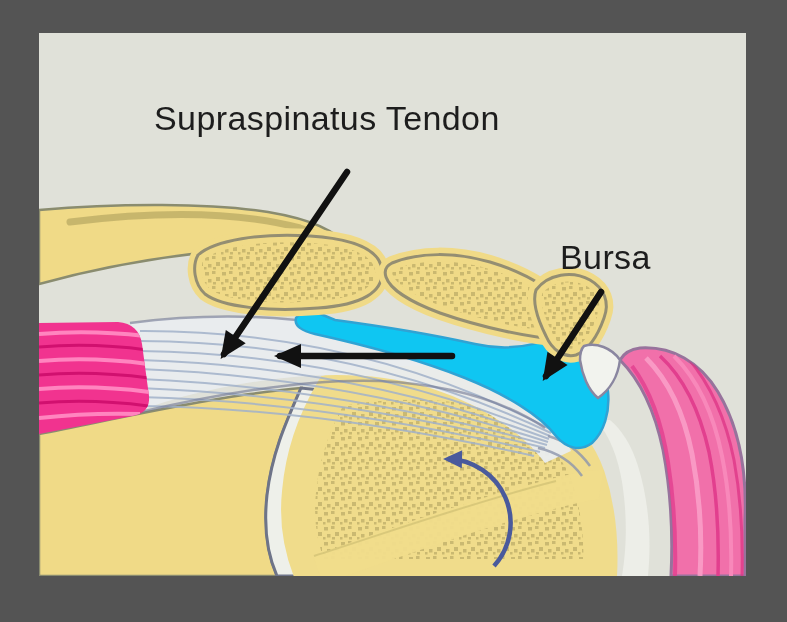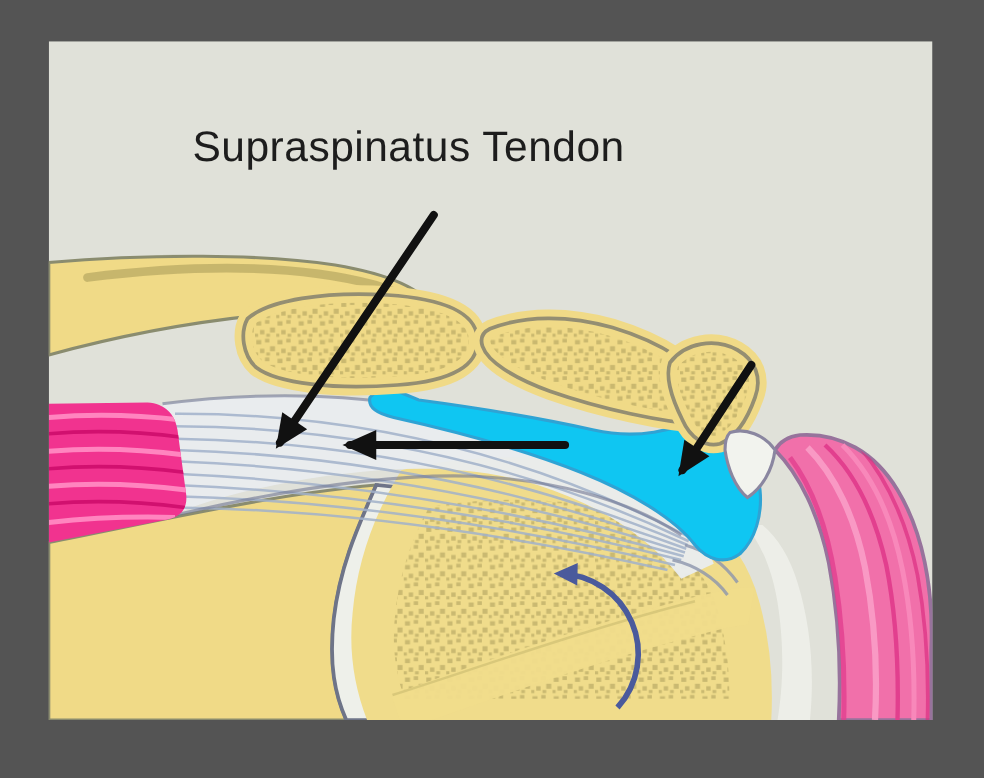--- a/index.html
+++ b/index.html
@@ -170,15 +170,16 @@
 
       <g fill="none" stroke-linecap="round">
         <line class="ann" stroke-width="6.5" marker-end="url(#mBlack)" x1="347" y1="172" x2="224" y2="354"></line>
         <line class="ann" stroke-width="6.5" marker-end="url(#mBlack)" x1="452" y1="356" x2="280" y2="356"></line>
         <line class="ann" stroke-width="6.5" marker-end="url(#mBlack)" x1="601" y1="292" x2="546" y2="376"></line>
       </g>
     </g>
   </svg>
 
   <div class="label label-tendon">Supraspinatus Tendon</div>
+  <div class="label label-bursa">Bursa</div>
 
   </div>
 </div>
 
 </body></html>

